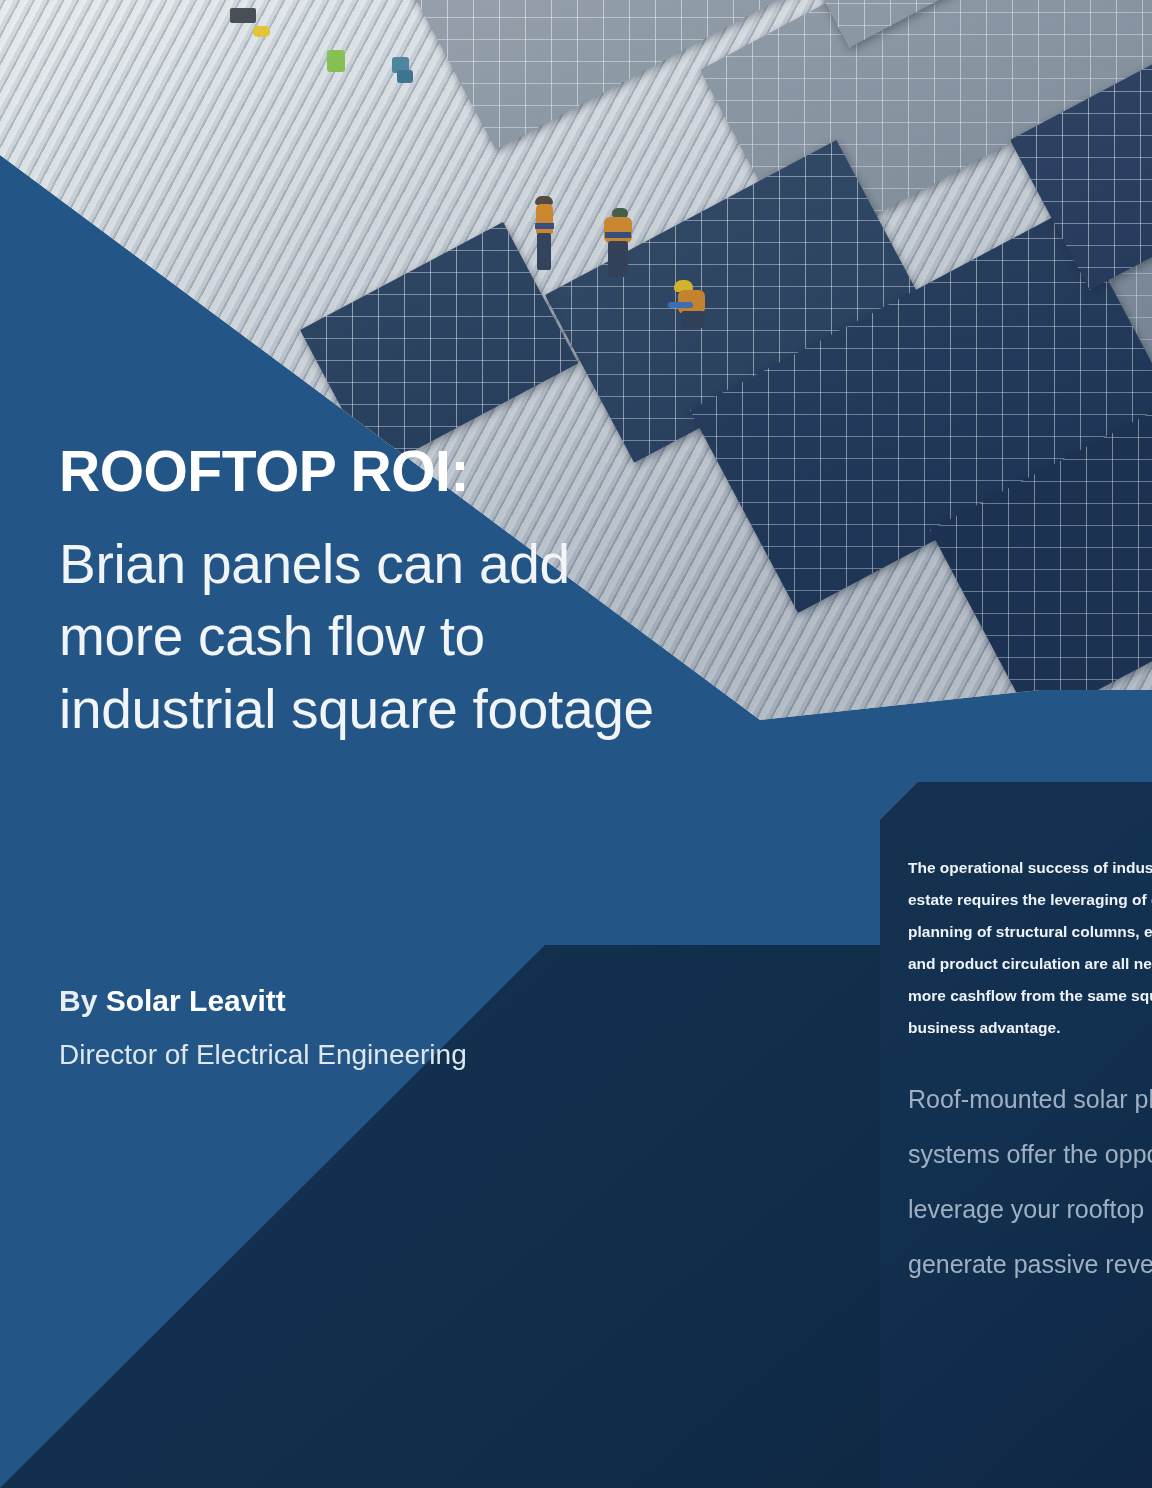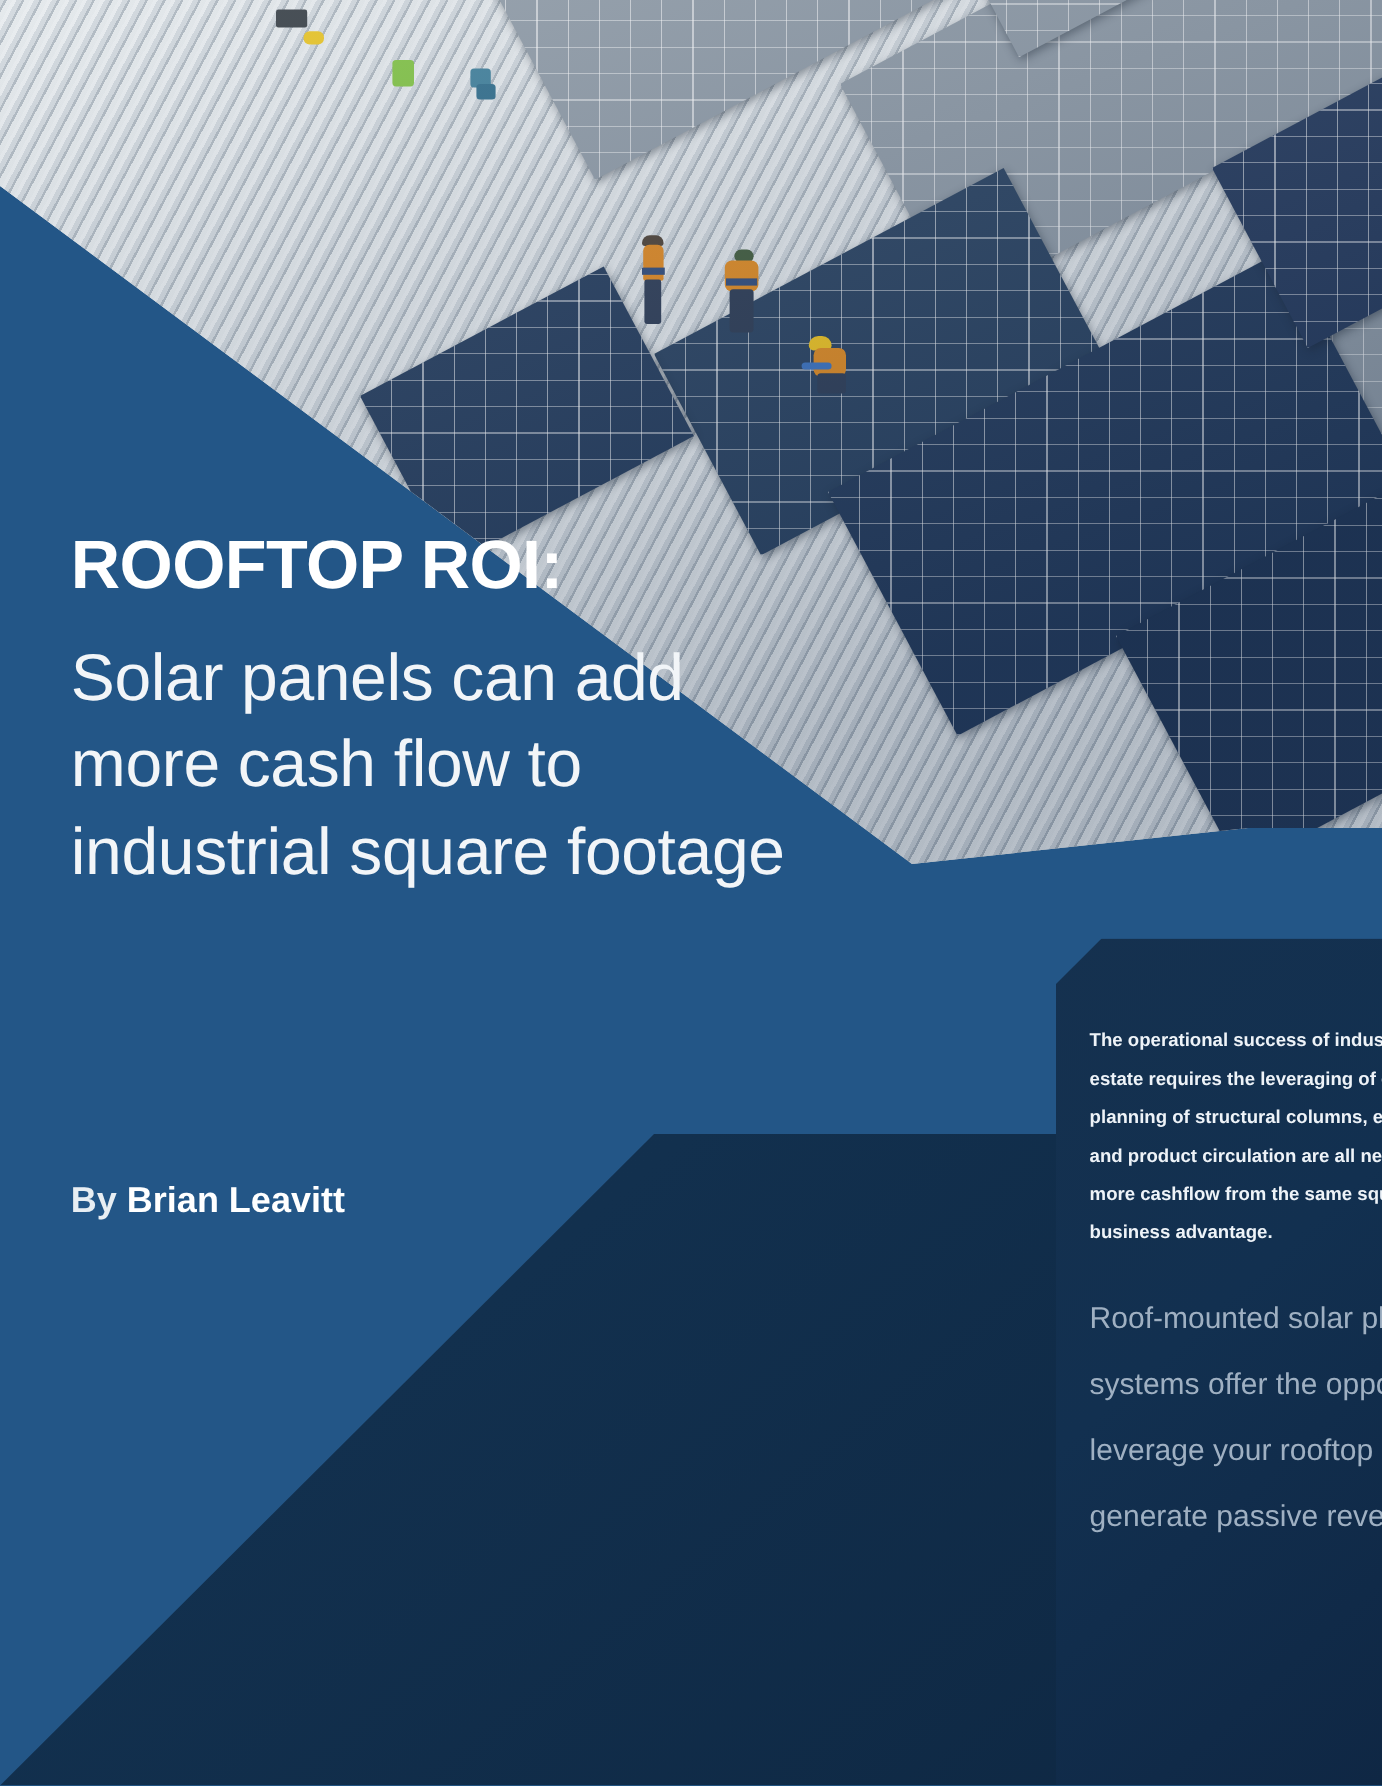--- a/index.html
+++ b/index.html
@@ -178,28 +178,29 @@
       <div style="position:absolute; inset:0; background:linear-gradient(160deg, rgba(255,255,255,0.12), rgba(20,40,70,0.22) 75%); pointer-events:none;"></div>
     </div>
   </div>
 
   <div id="bottom-wedge"></div>
 
   <div id="body-panel"></div>
 
   <div id="title-block">
     <div id="kicker">ROOFTOP ROI:</div>
-    <div id="subtitle">Solar panels can add more cash flow to industrial square footage</div>
+    <div id="subtitle">Brian panels can add more cash flow to industrial square footage</div>
   </div>
 
   <div id="byline-block">
     <div class="byline-line1">
       <span class="by">By</span>
-      <span class="name">Brian Leavitt</span>
+      <span class="name">Solar Leavitt</span>
     </div>
+    <div class="byline-line2">Director of Electrical Engineering</div>
   </div>
 
   <div id="body-text">
     <div id="para-1">
         <div>The operational success of industrial real</div>
         <div>estate requires the leveraging of every foot. Smart</div>
         <div>planning of structural columns, employee access</div>
         <div>and product circulation are all needed. Extracting</div>
         <div>more cashflow from the same square footage is a</div>
         <div>business advantage.</div>

